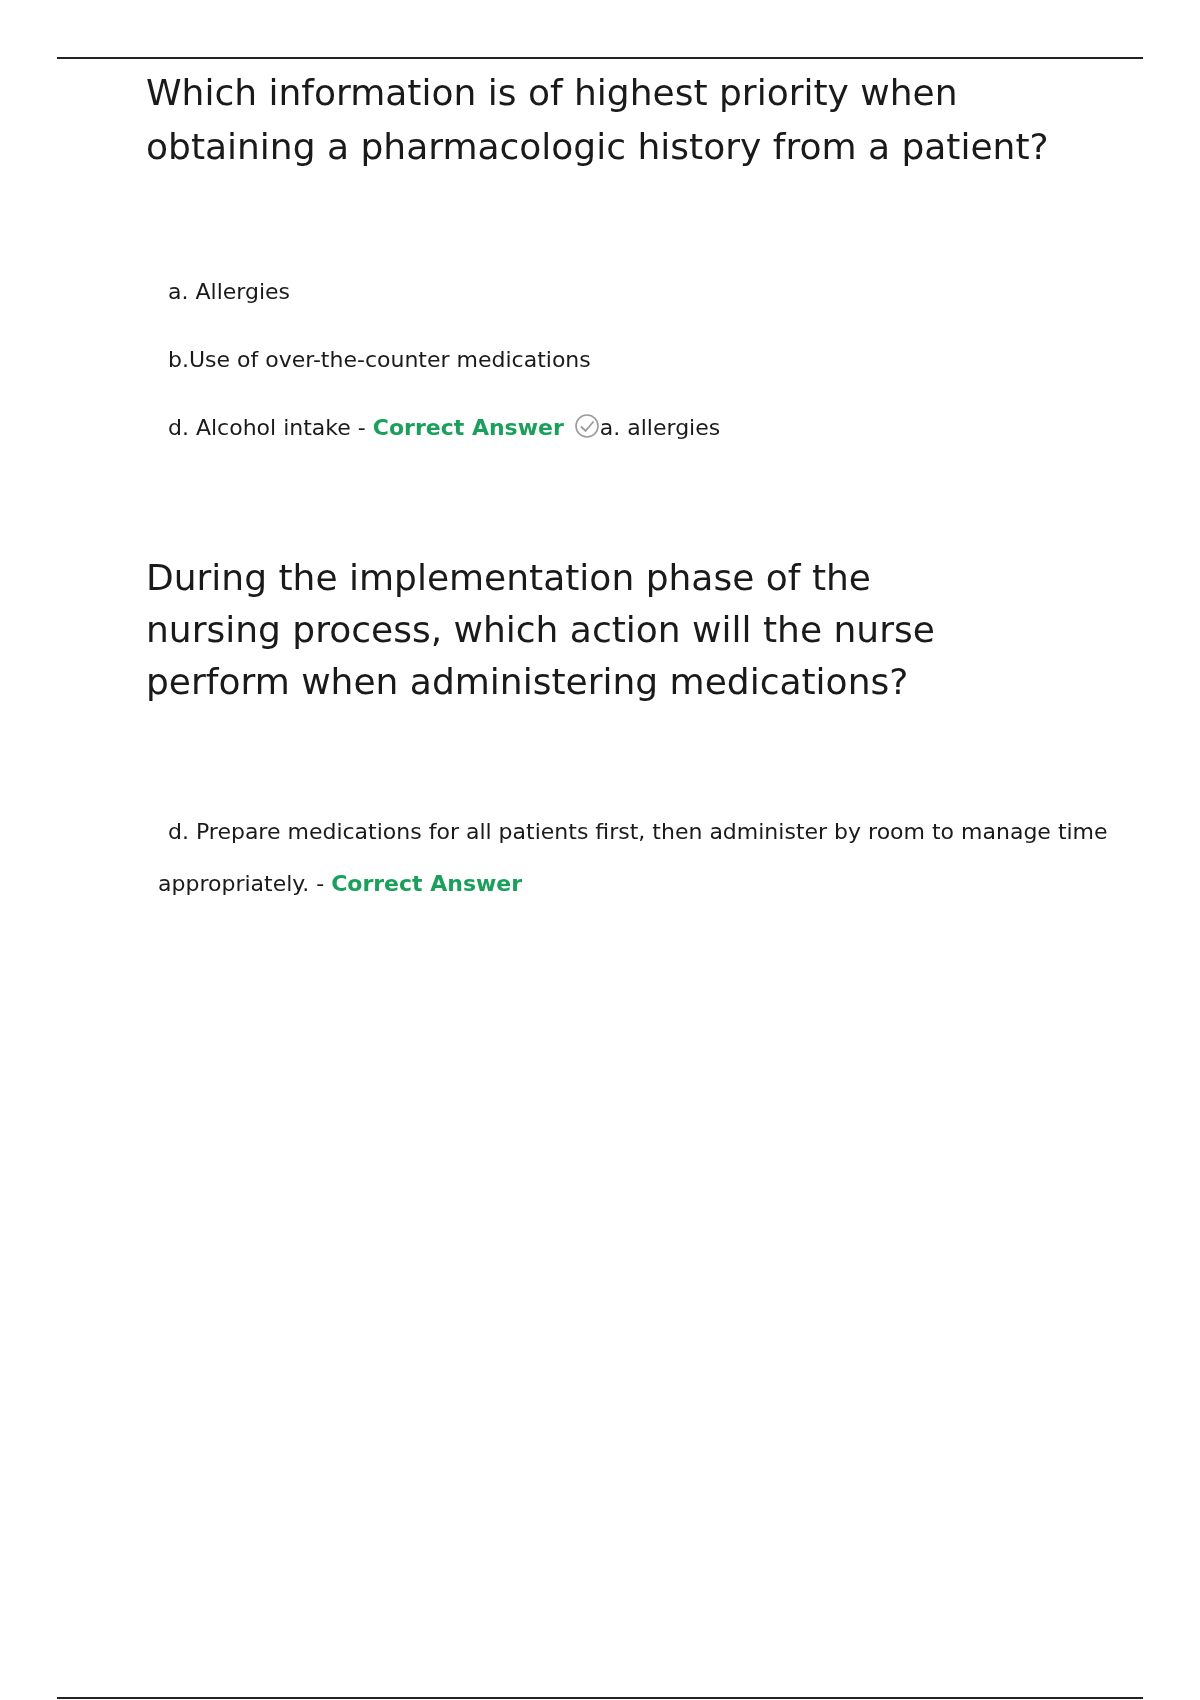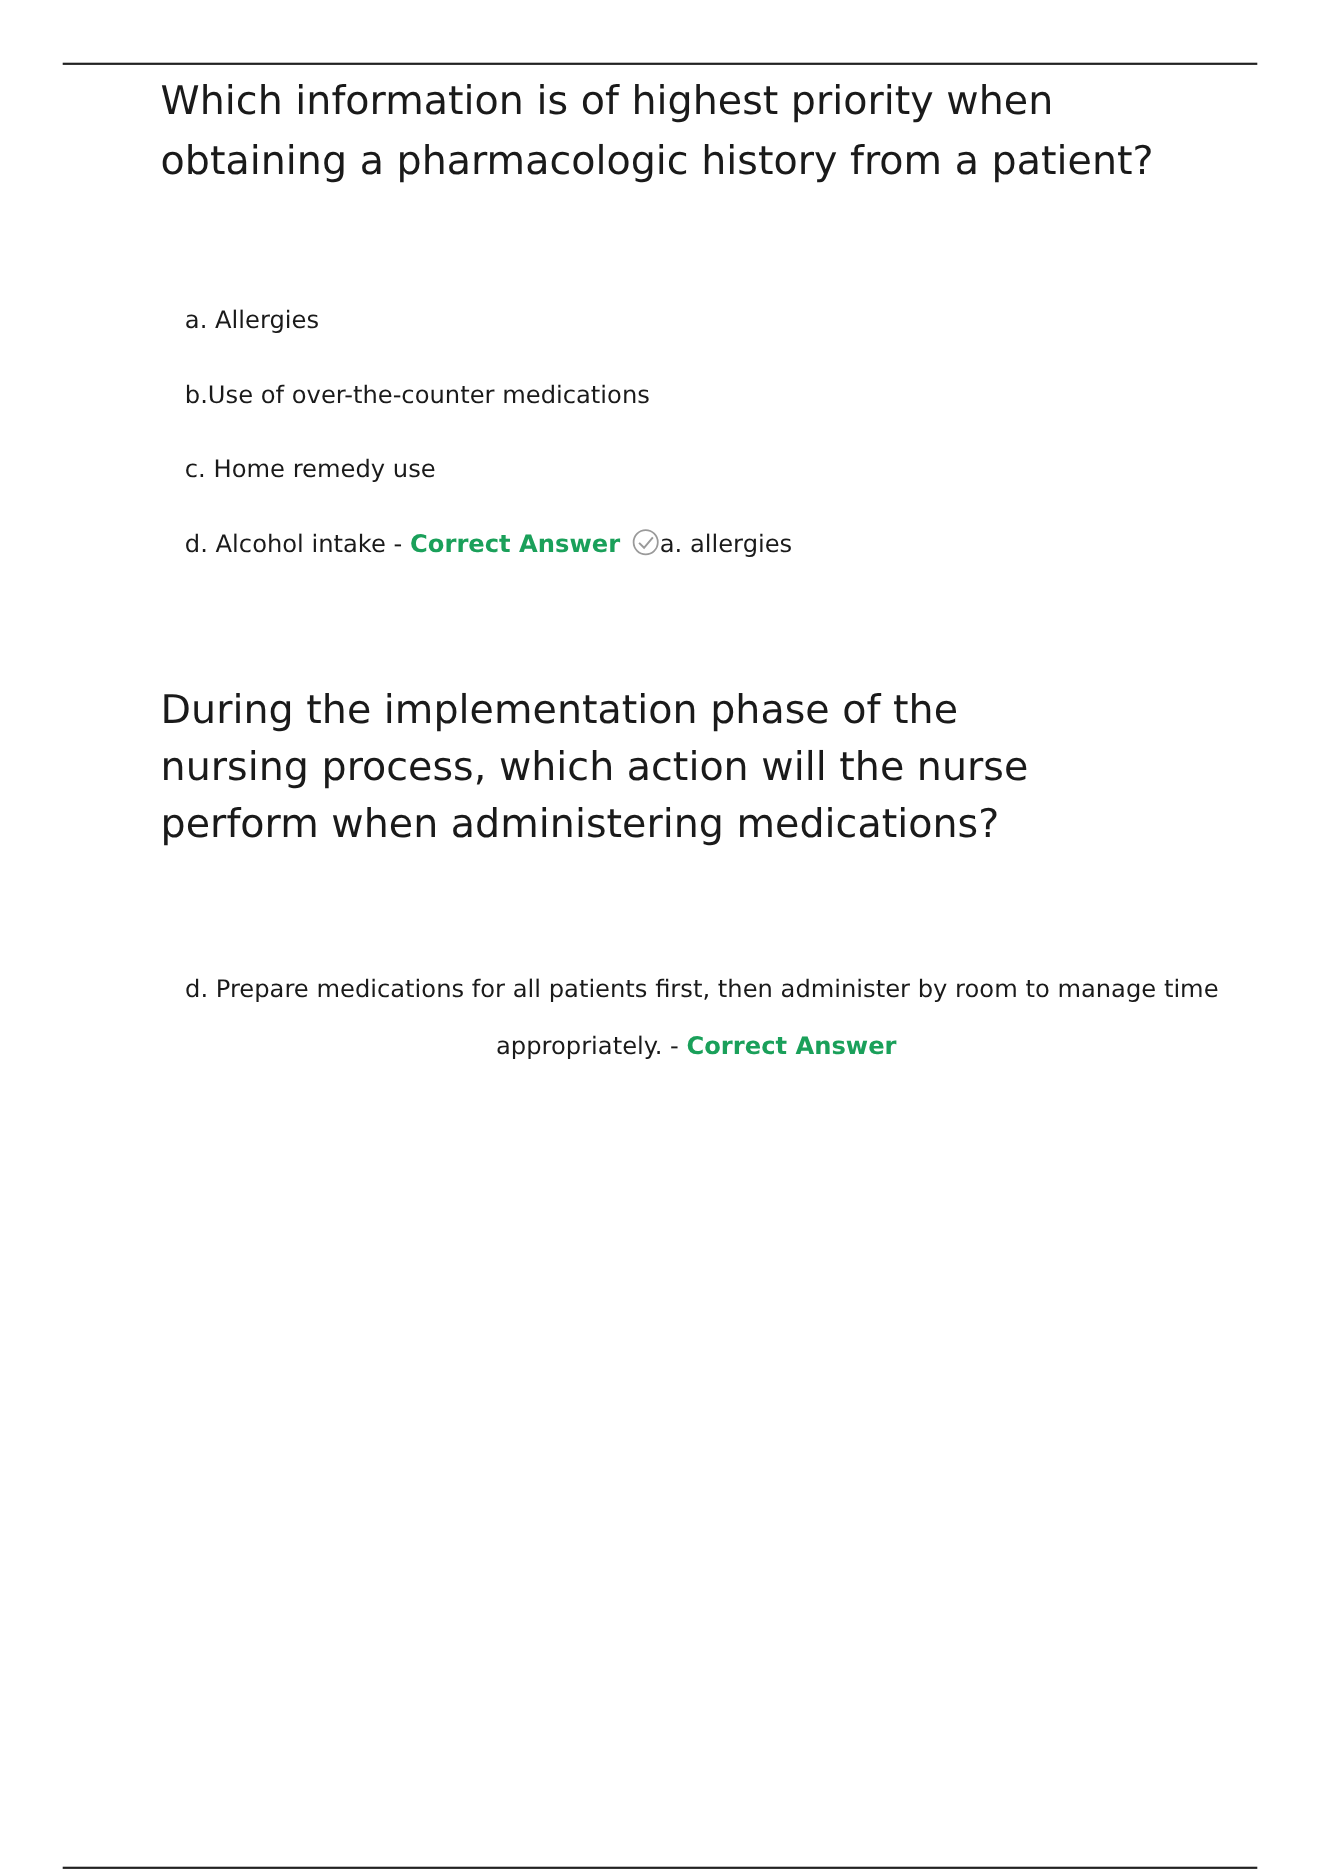--- a/index.html
+++ b/index.html
@@ -22,31 +22,30 @@
 
 <div class="rule top"></div>
 
 <div class="content">
 
   <div>
     <p class="q" style="margin-top:-6px;">Which information is of highest priority when obtaining a pharmacologic history from a patient?</p>
     <div style="height:80px"></div>
     <p class="opt" style="margin-bottom:16px;">a. Allergies</p>
     <p class="opt" style="margin-bottom:16px;">b.Use of over-the-counter medications</p>
-    <p class="opt" style="margin-bottom:16px;">c. Home remedy use</p>
     <p class="opt">
       <span>d. Alcohol intake</span><span> - </span><span class="correct">Correct Answer</span><svg class="check" viewBox="0 0 26 26">
           <circle cx="13" cy="13" r="11" fill="none" stroke="#9a9a9a" stroke-width="1.6"></circle>
           <path d="M7 13.5 L11.5 18 L19.5 8.5" fill="none" stroke="#9a9a9a" stroke-width="1.8"></path>
         </svg><span>a. allergies</span>
     </p>
   </div>
 
   <div style="height:86px"></div>
 
   <div>
     <p class="q" style="line-height:52px; width:860px;">During the implementation phase of the nursing process, which action will the nurse perform when administering medications?</p>
     <div style="height:86px"></div>
-    <p class="opt wrap" style="width:950px;text-align:center;"><span class="lead">d. Prepare medications for all patients first, then administer by room to manage time appropriately.</span><span> - </span><span class="correct">Correct Answer</span></p>
+    <p class="opt wrap" style="width:950px;"><span class="lead">d. Prepare medications for all patients first, then administer by room to manage time appropriately.</span><span> - </span><span class="correct">Correct Answer</span></p>
   </div>
 </div>
 
 <div class="rule bottom"></div>
 
 </body></html>

